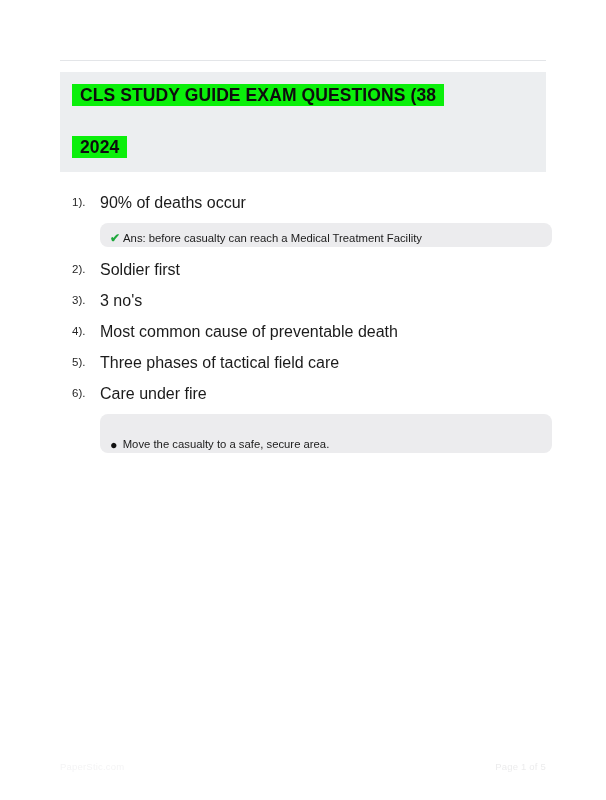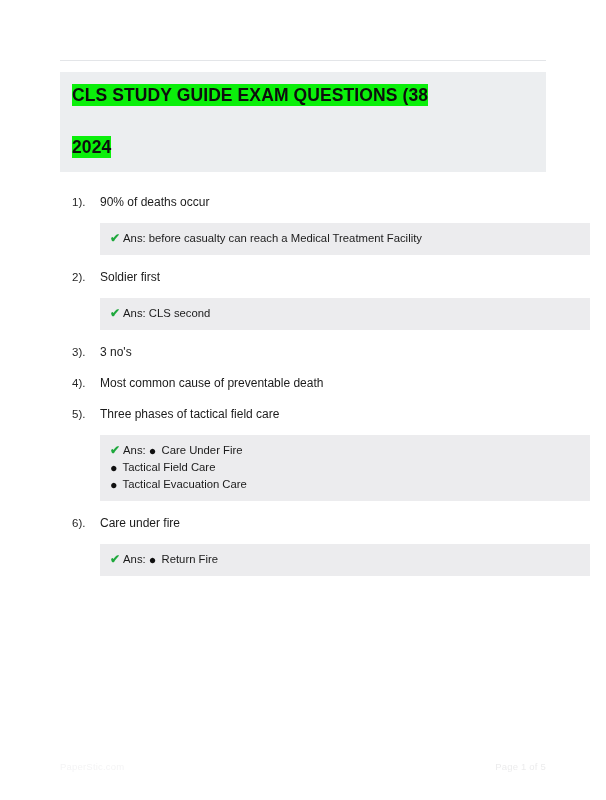--- a/index.html
+++ b/index.html
@@ -51,21 +51,21 @@
     line-height: 26px;
     font-weight: 700;
     color: #0d0d0d;
     letter-spacing: 0.1px;
     margin: 0;
   }
   .title-text .hl {
     background: #0bef0b;
     box-decoration-break: clone;
     -webkit-box-decoration-break: clone;
-    padding: 1px 0;
+    padding: 1px 8px;
   }
 
   
   .qa-list {
     margin-top: 22px;
   }
   .qa-item {
     margin-bottom: 14px;
   }
   .q-row {
@@ -75,32 +75,33 @@
     box-sizing: border-box;
   }
   .q-num {
     width: 28px;
     flex: 0 0 28px;
     font-size: 11.5px;
     line-height: 17px;
     color: #262626;
   }
   .q-text {
-    font-size: 12px;
+    font-size: 16px;
     line-height: 17px;
     color: #1b1b1b;
   }
 
   .ans-box {
     margin-top: 12px;
     margin-left: 40px;
-    width: 490px;
+    width: 452px;
     background: #ececee;
-    padding: 7px 10px 8px 10px;
-    box-sizing: border-box;
+    padding: 7px 10px 0 10px;
+    box-sizing: border-box;
+    border-radius: 8px;
   }
   .ans-line {
     font-size: 11.3px;
     line-height: 17px;
     color: #1b1b1b;
     margin: 0;
   }
   .ans-line + .ans-line {
     margin-top: 0;
   }
@@ -173,25 +174,20 @@
             <span class="check">✔</span><span>Ans: before casualty can reach a Medical Treatment Facility</span>
           </p>
         </div>
       </div>
 
       <div class="qa-item">
         <div class="q-row">
           <span class="q-num">2).</span>
           <span class="q-text">Soldier first</span>
         </div>
-        <div class="ans-box">
-          <p class="ans-line">
-            <span class="check">✔</span><span>Ans: CLS second</span>
-          </p>
-        </div>
       </div>
 
       <div class="qa-item">
         <div class="q-row">
           <span class="q-num">3).</span>
           <span class="q-text">3 no's</span>
         </div>
       </div>
 
       <div class="qa-item">
@@ -199,41 +195,30 @@
           <span class="q-num">4).</span>
           <span class="q-text">Most common cause of preventable death</span>
         </div>
       </div>
 
       <div class="qa-item">
         <div class="q-row">
           <span class="q-num">5).</span>
           <span class="q-text">Three phases of tactical field care</span>
         </div>
-        <div class="ans-box">
-          <p class="ans-line">
-            <span class="check">✔</span><span>Ans: </span><span class="bullet">●</span> <span>Care Under Fire</span>
-          </p>
-          <p class="ans-line">
-            <span class="bullet">●</span> <span>Tactical Field Care</span>
-          </p>
-          <p class="ans-line">
-            <span class="bullet">●</span> <span>Tactical Evacuation Care</span>
-          </p>
-        </div>
       </div>
 
       <div class="qa-item">
         <div class="q-row">
           <span class="q-num">6).</span>
           <span class="q-text">Care under fire</span>
         </div>
         <div class="ans-box">
-          <p class="ans-line">
-            <span class="check">✔</span><span>Ans: </span><span class="bullet">●</span> <span>Return Fire</span>
+          <p class="ans-line ans-para">
+            <span class="bullet">●</span> <span>Move the casualty to a safe, secure area.</span>
           </p>
         </div>
       </div>
 
     </div>
   </div>
 
   <div class="footer">
     <span class="footer-left">PaperStic.com</span>
     <span class="footer-right">Page 1 of 5</span>

